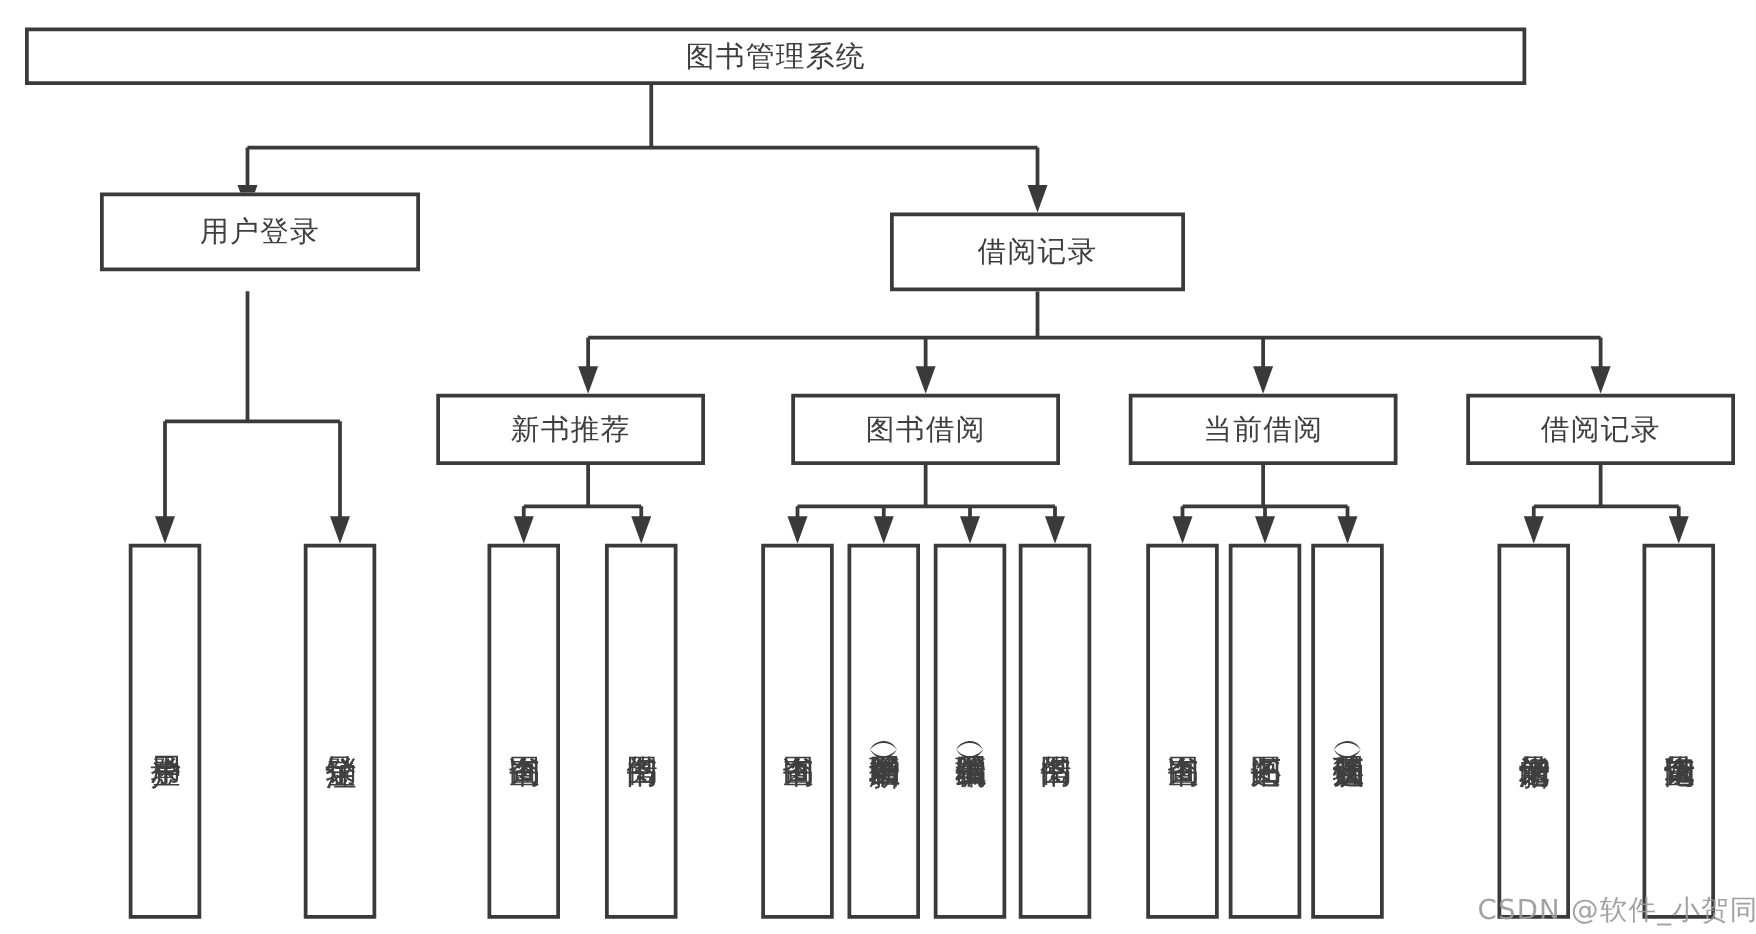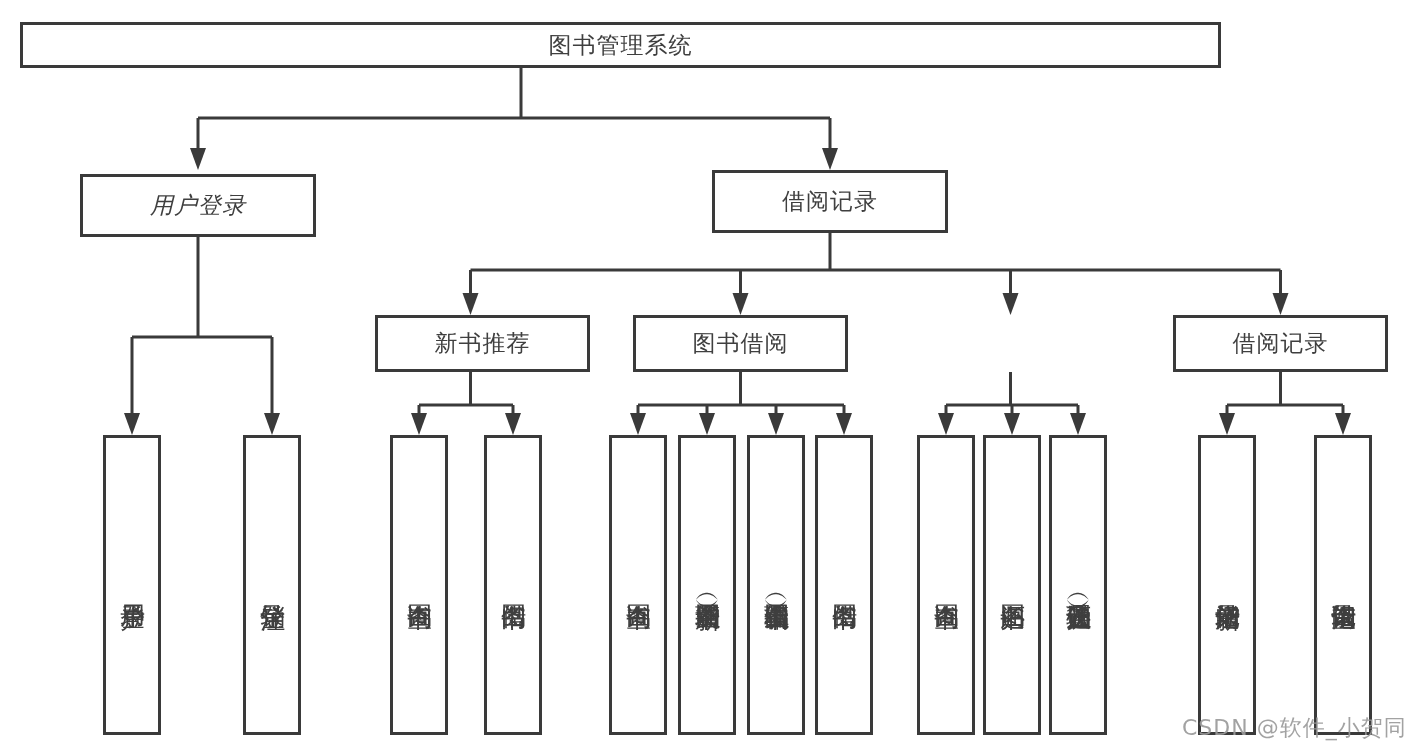--- a/index.html
+++ b/index.html
@@ -131,25 +131,26 @@
       <polygon points="938,413 954,413 946,435"></polygon>
       <polygon points="1004,413 1020,413 1012,435"></polygon>
       <polygon points="1070,413 1086,413 1078,435"></polygon>
       <polygon points="1219,413 1235,413 1227,435"></polygon>
       <polygon points="1335,413 1351,413 1343,435"></polygon>
     </g>
   </svg>
 
   <div class="hbox" style="left:20px; top:22px; width:1201px; height:46px;">图书管理系统</div>
 
-  <div class="hbox" style="left:80px; top:174px; width:236px; height:63px;font-style:italic;">用户登录</div>
+  <div class="hbox" style="left:80px; top:154px; width:256px; height:63px;">用户登录</div>
   <div class="hbox" style="left:712px; top:170px; width:236px; height:63px;">借阅记录</div>
 
-  <div class="hbox" style="left:375px; top:315px; width:215px; height:57px;">新书推荐</div>
+  <div class="hbox" style="left:349px; top:315px; width:215px; height:57px;">新书推荐</div>
   <div class="hbox" style="left:633px; top:315px; width:215px; height:57px;">图书借阅</div>
+  <div class="hbox" style="left:903px; top:315px; width:215px; height:57px;">当前借阅</div>
   <div class="hbox" style="left:1173px; top:315px; width:215px; height:57px;font-family:Liberation Serif, serif;">借阅记录</div>
 
   <div class="vbox" style="left:103px; top:435px; width:58px; height:300px;">用户登录</div>
   <div class="vbox" style="left:243px; top:435px; width:58px; height:300px;">注销登录</div>
 
   <div class="vbox" style="left:390px; top:435px; width:58px; height:300px;">查询图书</div>
   <div class="vbox" style="left:484px; top:435px; width:58px; height:300px;">借阅图书</div>
 
   <div class="vbox" style="left:609px; top:435px; width:58px; height:300px;">查询图书</div>
   <div class="vbox" style="left:678px; top:435px; width:58px; height:300px;">新增图书（管理员）</div>

